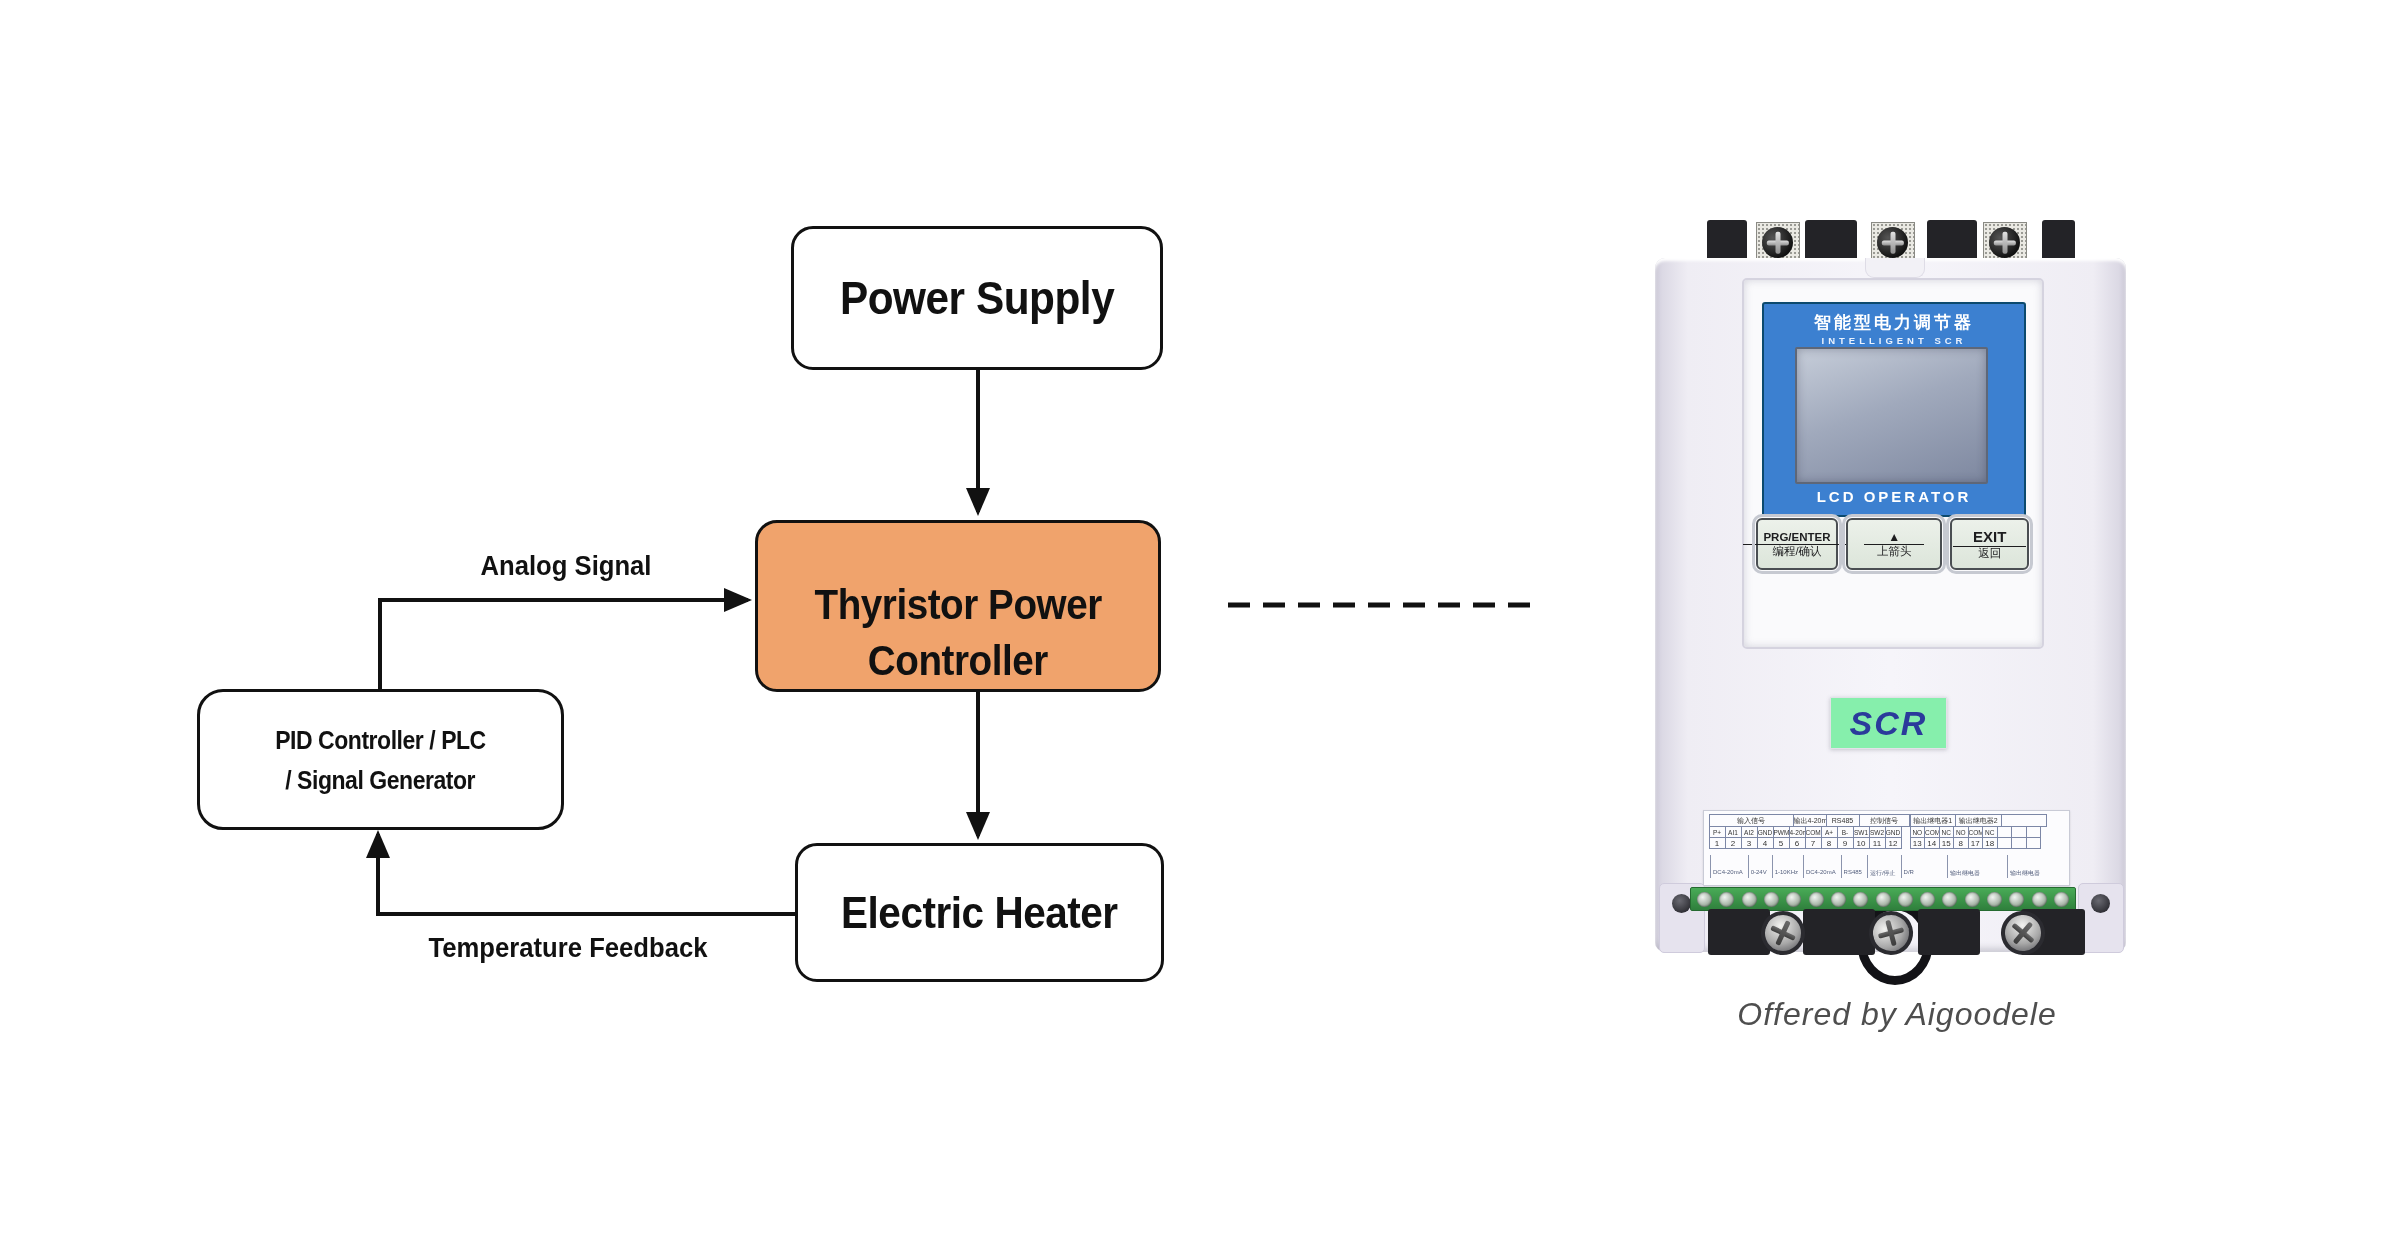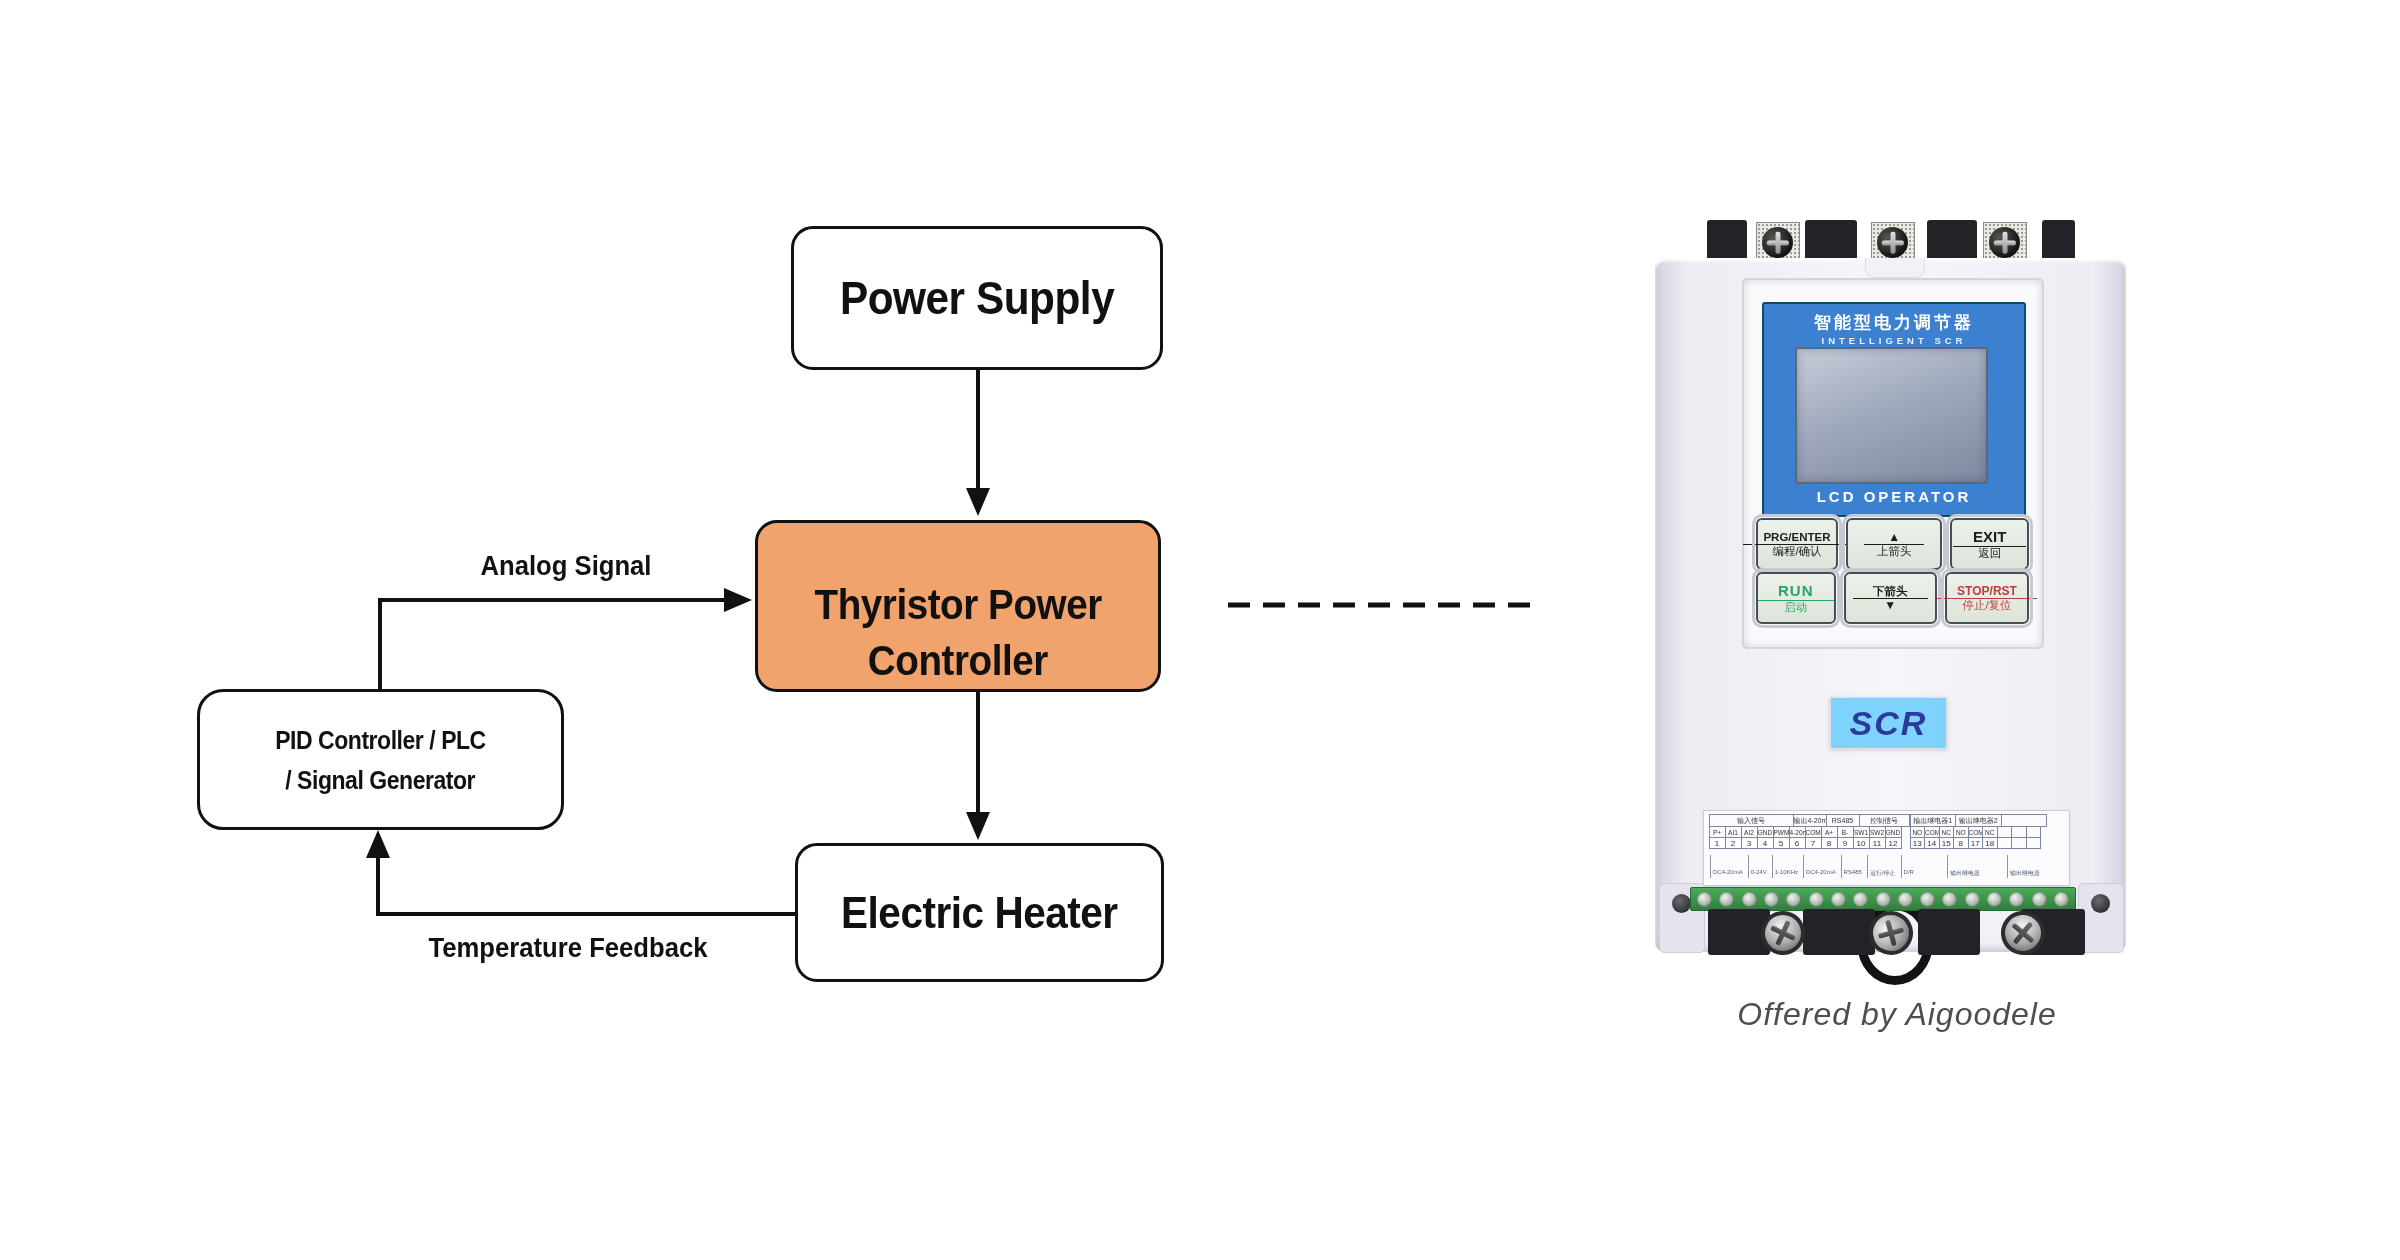--- a/index.html
+++ b/index.html
@@ -54,21 +54,21 @@
   .keyrow.r1{top:0;}.keyrow.r2{top:54px;}
   .key{height:48px;background:linear-gradient(#ECF1EA,#DCE5DA);border:2px solid #4A4E52;border-radius:6px;
     outline:3px solid #C6C9D1;outline-offset:1px;
     display:flex;flex-direction:column;align-items:center;justify-content:center;color:#1d1d1f;}
   .key.c1{width:78px;}.key.c2{width:99px;}.key.c3{width:80px;}
   .key-top{font-weight:bold;font-size:13px;border-bottom:1.5px solid currentColor;padding:0 20px 1px;line-height:1.05;}
   .key-bottom{font-size:11.5px;margin-top:0;line-height:1.05;text-align:center;}
   .key .glyph{font-size:12px;}
   .key.run{color:#2AA468;}.key.stop{color:#C23B3B;}
 
-  .scr-plate{position:absolute;left:177px;top:502px;width:115px;height:50px;background:#7dd3fc;
+  .scr-plate{position:absolute;left:177px;top:502px;width:115px;height:50px;background:#86efac;
     border:1px solid #E2E2E8;box-shadow:0 1px 4px rgba(60,60,80,.25);
     display:flex;align-items:center;justify-content:center;}
   .scr-logo{color:#2B3A9B;font-weight:bold;font-style:italic;font-size:34px;letter-spacing:2px;}
 
   .tlabel{position:absolute;left:50px;top:615px;width:367px;height:76px;background:#FCFCFE;
     border:1px solid #C9CBD6;box-shadow:0 1px 2px rgba(80,80,100,.2);padding:3px 0 0 4px;box-sizing:border-box;}
   .ttable{position:absolute;top:3px;}
   .ttable.left{left:5px;}
   .ttable.right{left:206px;}
   .trow{display:flex;}
@@ -171,34 +171,20 @@
       </div>
       <div class="key c2">
         <span class="key-top glyph" style="padding:0 24px 1px;">▲</span>
         <span class="key-bottom">上箭头</span>
       </div>
       <div class="key c3">
         <span class="key-top" style="font-size:15px;">EXIT</span>
         <span class="key-bottom">返回</span>
       </div>
     </div>
-    <div class="keyrow r2">
-      <div class="key c1 run" style="color: rgb(42, 164, 104);">
-        <span class="key-top" style="font-size:15px;letter-spacing:1px;">RUN</span>
-        <span class="key-bottom">启动</span>
-      </div>
-      <div class="key c2">
-        <span class="key-top" style="font-size:11.5px;">下箭头</span>
-        <span class="key-bottom glyph">▼</span>
-      </div>
-      <div class="key c3 stop" style="color: rgb(194, 59, 59);">
-        <span class="key-top" style="font-size:12px;">STOP/RST</span>
-        <span class="key-bottom">停止/复位</span>
-      </div>
-    </div>
   </div>
 
   <div class="scr-plate">
     <span class="scr-logo" style="color: rgb(43, 58, 155);">SCR</span>
   </div>
 
   <div class="tlabel">
     <div class="ttable left">
       <div class="trow lw">
           <span class="tgroup" style="width: 85px;">输入信号</span>

